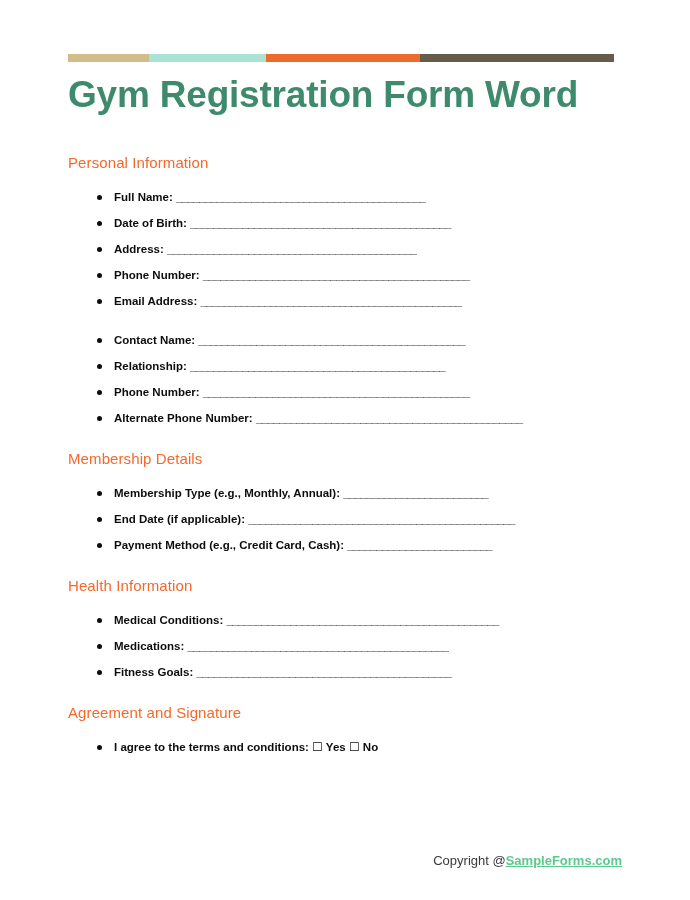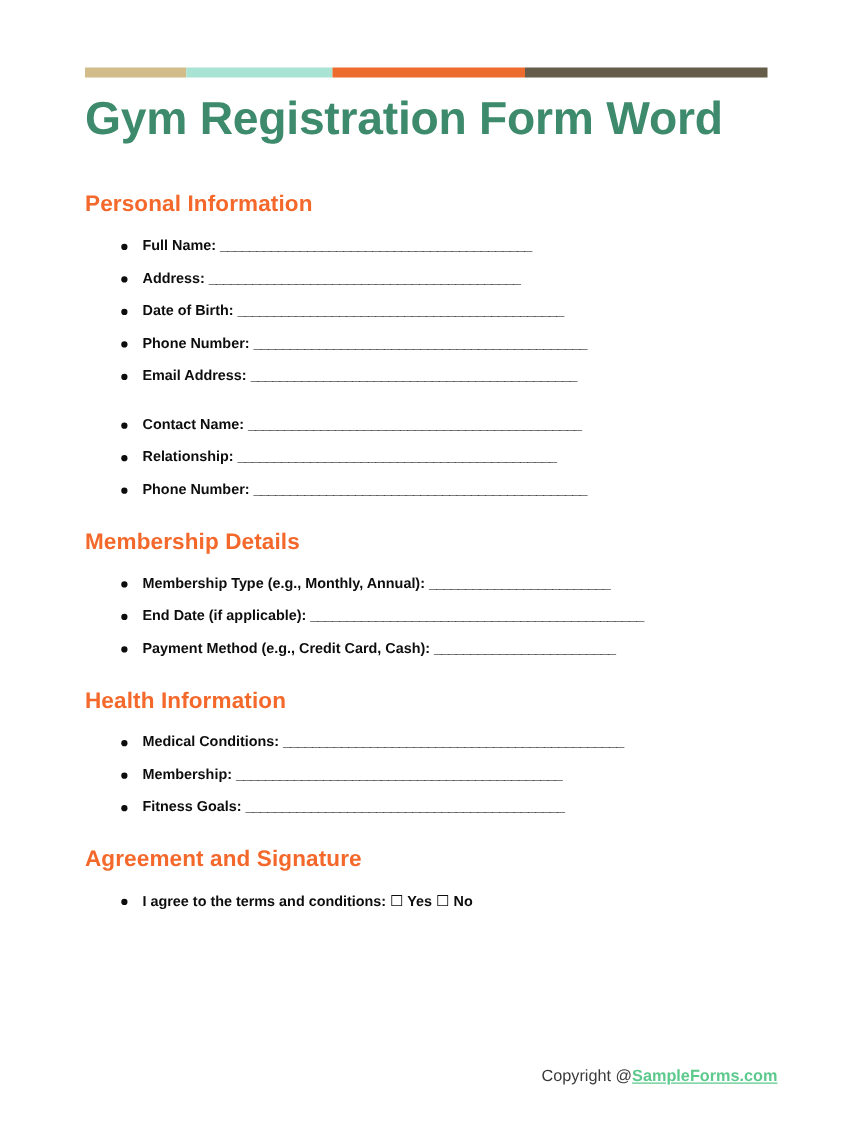--- a/index.html
+++ b/index.html
@@ -57,22 +57,22 @@
     position: absolute;
     left: 68px;
     top: 155px;
     width: 556px;
   }
 
   .section { margin: 0 0 0 0; }
 
   .section-heading {
     color: #f4692b;
-    font-size: 18px;
-    font-weight: bold;
+    font-size: 15px;
+    font-weight: normal;
     line-height: 16px;
     margin: 0 0 20px 0;
     letter-spacing: 0.1px;
   }
 
   .section + .section .section-heading { margin-top: 0; }
 
   .field-list {
     list-style: none;
     margin: 0 0 26px 0;
@@ -149,45 +149,48 @@
 
   <div class="content">
 
     <div class="section">
       <div class="section-heading">Personal Information</div>
       <ul class="field-list">
         <li class="field-item">
           <span class="bullet"></span><span class="field-label">Full Name:</span> <span class="field-rule">___________________________________________</span>
         </li>
         <li class="field-item">
+          <span class="bullet"></span><span class="field-label">Date of Birth:</span> <span class="field-rule">_____________________________________________</span>
+        </li>
+        <li class="field-item">
           <span class="bullet"></span><span class="field-label">Address:</span> <span class="field-rule">___________________________________________</span>
         </li>
         <li class="field-item">
-          <span class="bullet"></span><span class="field-label">Date of Birth:</span> <span class="field-rule">_____________________________________________</span>
-        </li>
-        <li class="field-item">
           <span class="bullet"></span><span class="field-label">Phone Number:</span> <span class="field-rule">______________________________________________</span>
         </li>
         <li class="field-item">
           <span class="bullet"></span><span class="field-label">Email Address:</span> <span class="field-rule">_____________________________________________</span>
         </li>
       </ul>
     </div>
 
     <div class="section">
       <ul class="field-list">
         <li class="field-item">
           <span class="bullet"></span><span class="field-label">Contact Name:</span> <span class="field-rule">______________________________________________</span>
         </li>
         <li class="field-item">
           <span class="bullet"></span><span class="field-label">Relationship:</span> <span class="field-rule">____________________________________________</span>
         </li>
         <li class="field-item">
           <span class="bullet"></span><span class="field-label">Phone Number:</span> <span class="field-rule">______________________________________________</span>
         </li>
+        <li class="field-item">
+          <span class="bullet"></span><span class="field-label">Alternate Phone Number:</span> <span class="field-rule">______________________________________________</span>
+        </li>
       </ul>
     </div>
 
     <div class="section">
       <div class="section-heading">Membership Details</div>
       <ul class="field-list">
         <li class="field-item">
           <span class="bullet"></span><span class="field-label">Membership Type (e.g., Monthly, Annual):</span> <span class="field-rule">_________________________</span>
         </li>
         <li class="field-item">
@@ -199,21 +202,21 @@
       </ul>
     </div>
 
     <div class="section">
       <div class="section-heading">Health Information</div>
       <ul class="field-list">
         <li class="field-item">
           <span class="bullet"></span><span class="field-label">Medical Conditions:</span> <span class="field-rule">_______________________________________________</span>
         </li>
         <li class="field-item">
-          <span class="bullet"></span><span class="field-label">Membership:</span> <span class="field-rule">_____________________________________________</span>
+          <span class="bullet"></span><span class="field-label">Medications:</span> <span class="field-rule">_____________________________________________</span>
         </li>
         <li class="field-item">
           <span class="bullet"></span><span class="field-label">Fitness Goals:</span> <span class="field-rule">____________________________________________</span>
         </li>
       </ul>
     </div>
 
     <div class="section">
       <div class="section-heading">Agreement and Signature</div>
       <ul class="field-list">

